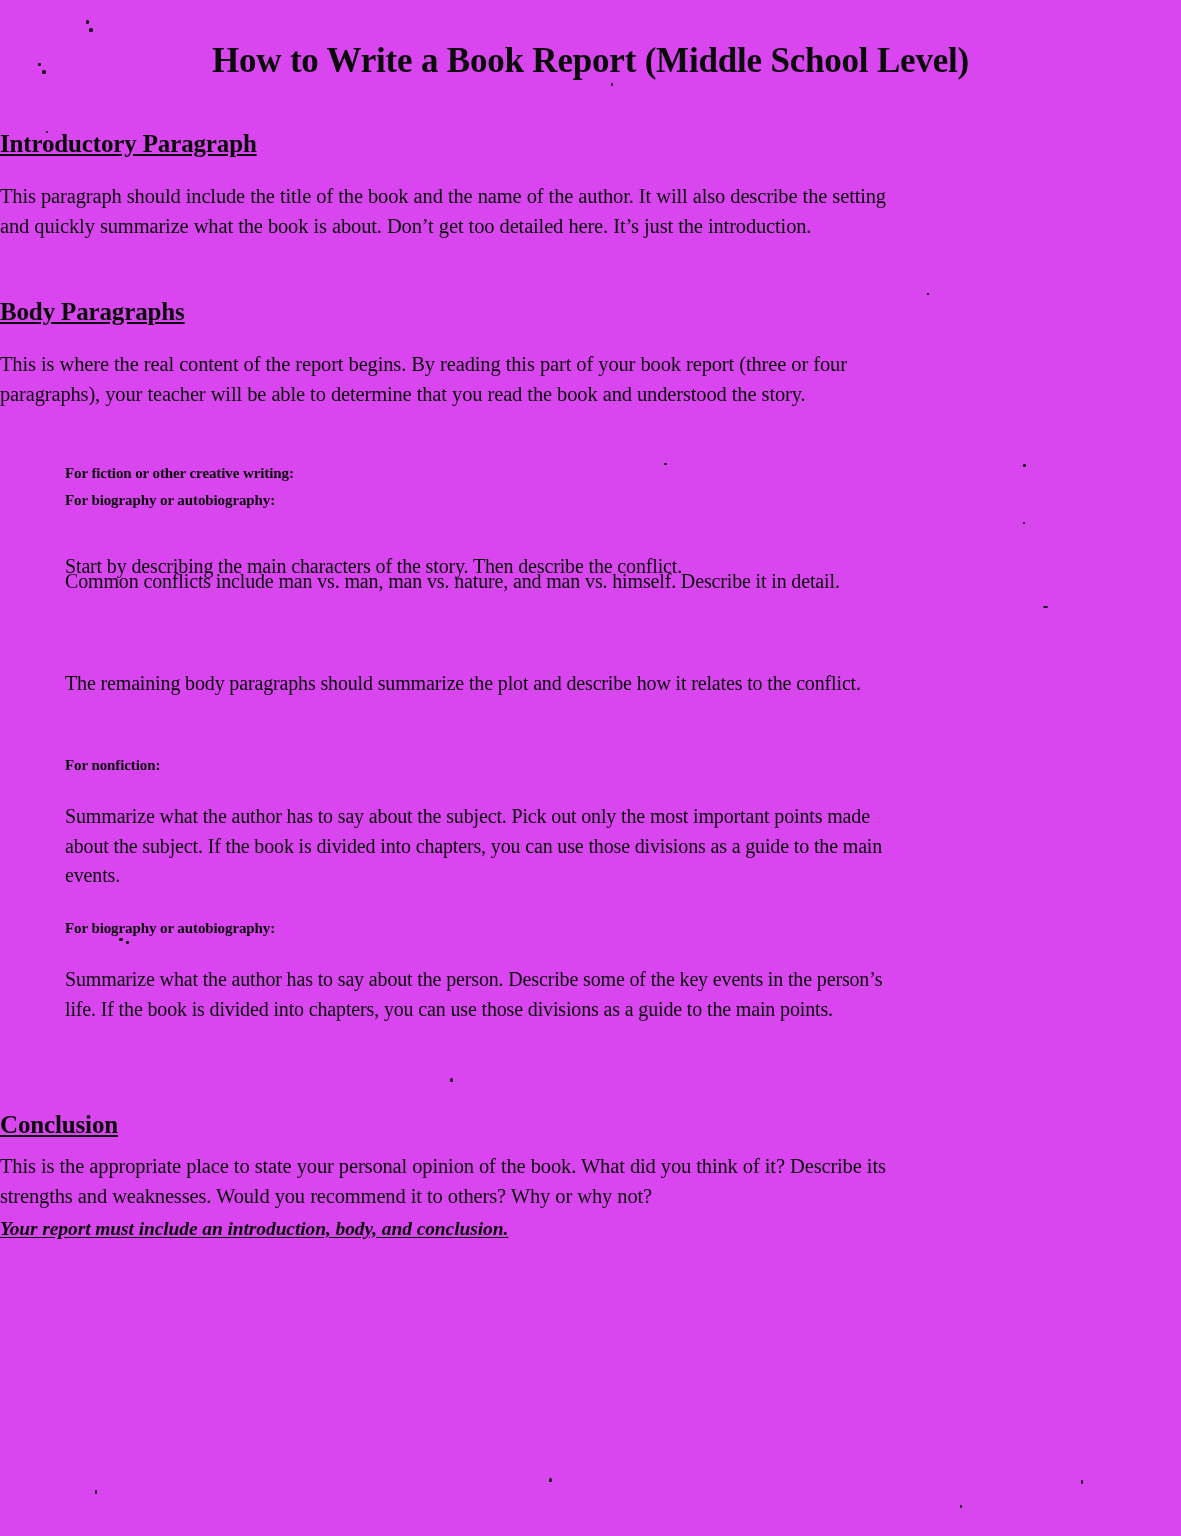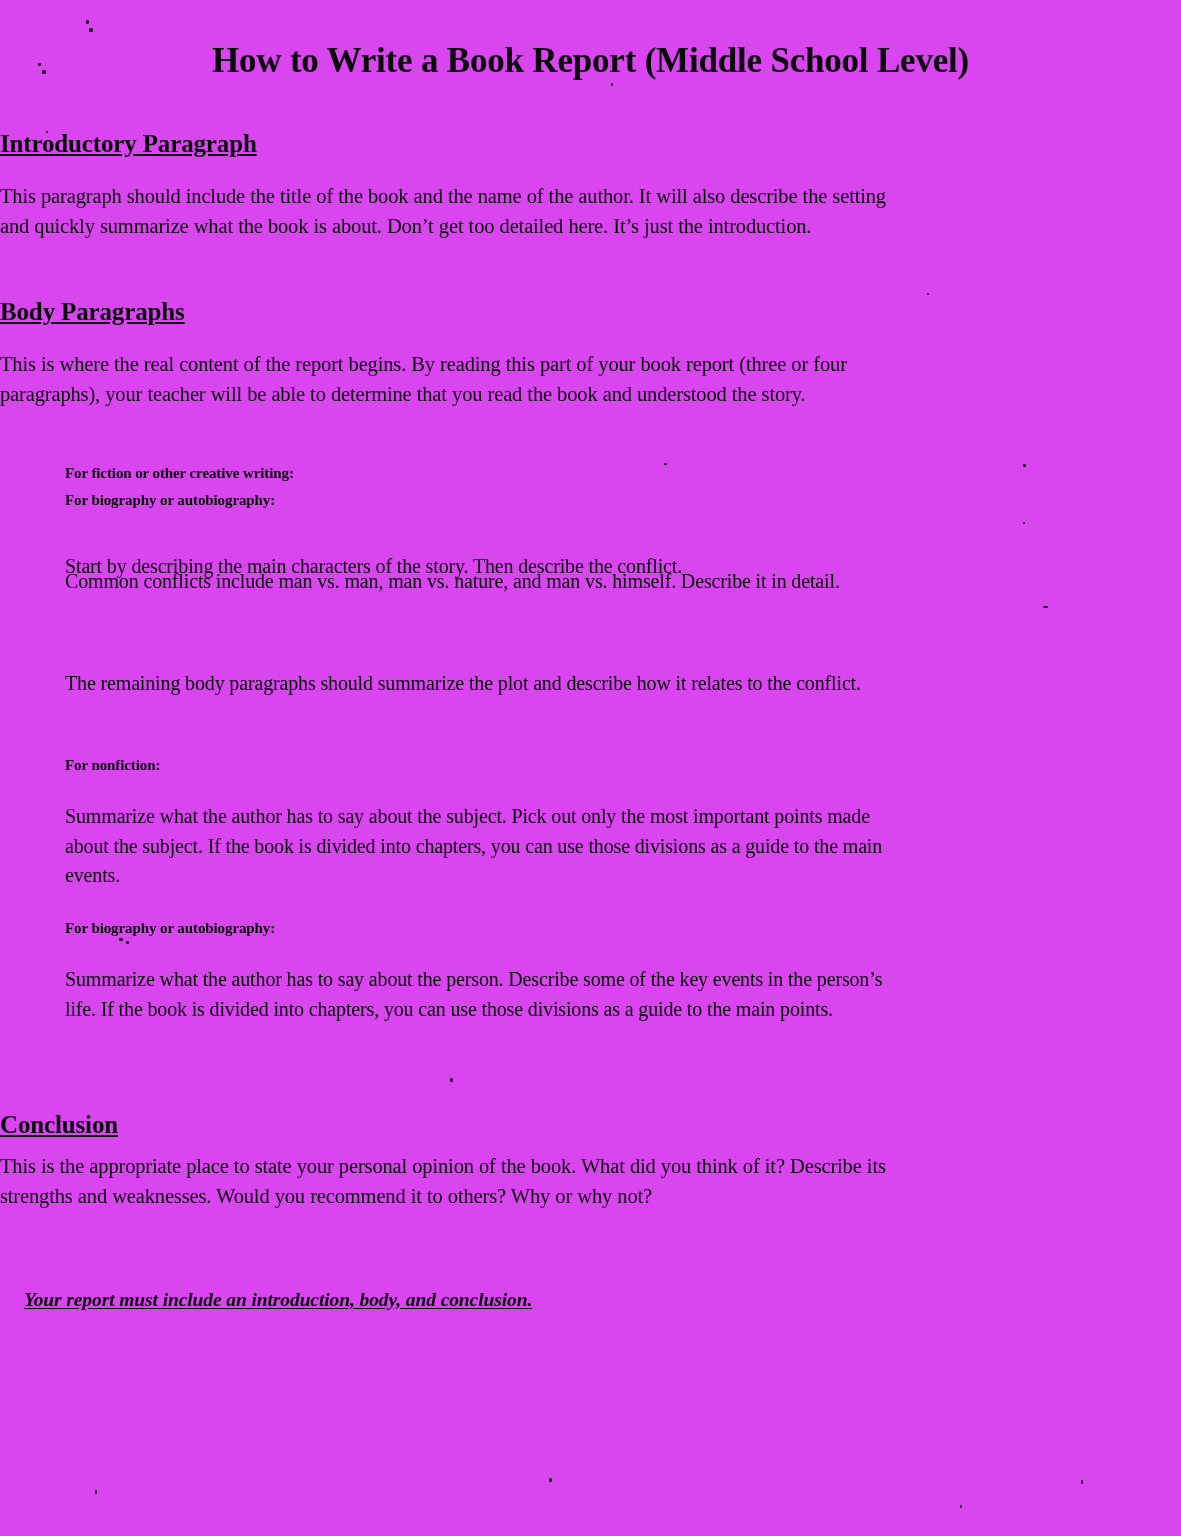--- a/index.html
+++ b/index.html
@@ -169,21 +169,21 @@
   </div>
 
   <div class="abs" style="top:1085px;margin-top:24px;">
     <div class="section-heading">Conclusion</div>
   </div>
 
   <div class="abs" style="top:1152px;">
     <div class="para">This is the appropriate place to state your personal opinion of the book.  What did you think of it?  Describe its strengths and weaknesses.  Would you recommend it to others?  Why or why not?</div>
   </div>
 
-  <div class="abs" style="top:1287px;padding-left:24px;">
+  <div class="abs" style="top:1216px;">
     <div class="final-note">Your report must include an introduction, body, and conclusion.</div>
   </div>
 
   <div class="speck" style="left:86px;  top:20px;  width:3px; height:4px;"></div>
   <div class="speck" style="left:89px;  top:28px;  width:4px; height:4px;"></div>
   <div class="speck" style="left:38px;  top:63px;  width:3px; height:3px;"></div>
   <div class="speck" style="left:42px;  top:70px;  width:4px; height:4px;"></div>
   <div class="speck" style="left:46px;  top:131px; width:2px; height:2px;"></div>
   <div class="speck" style="left:611px; top:83px;  width:2px; height:3px;"></div>
   <div class="speck" style="left:927px; top:293px; width:2px; height:2px;"></div>

